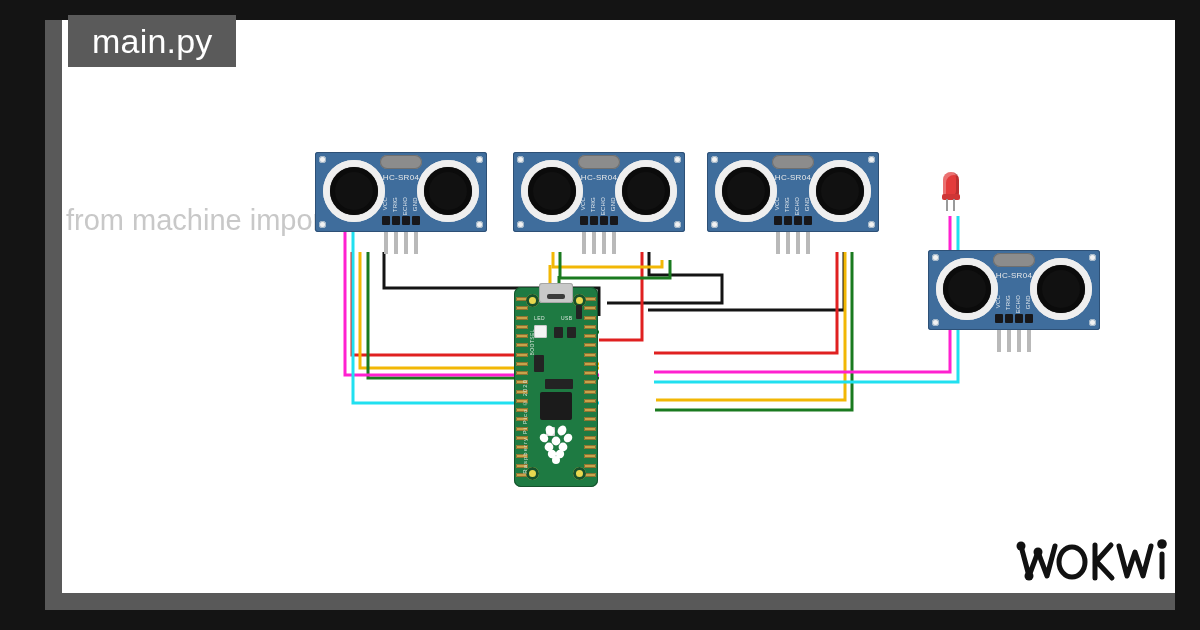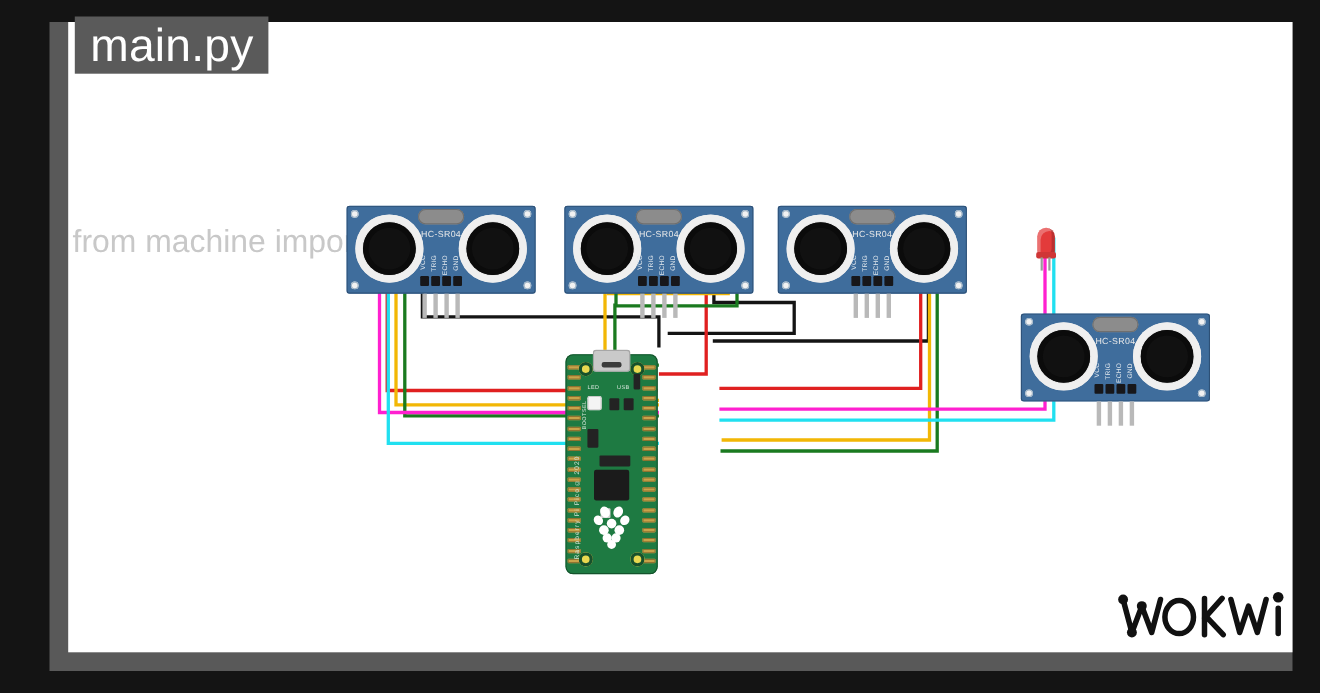--- a/index.html
+++ b/index.html
@@ -16,37 +16,37 @@
   }
   
   #canvas{
     position:absolute;left:62px;top:20px;width:1113px;height:573px;
     background:#ffffff;overflow:hidden;
   }
   
   #filetab{
     position:absolute;left:68px;top:15px;
     background:#5a5a5a;color:#ffffff;
-    font-size:42px;line-height:52px;
-    padding:0 14px;letter-spacing:.2px;
+    font-size:34px;line-height:52px;
+    padding:0 24px;letter-spacing:.2px;
     z-index:40;white-space:nowrap;
   }
   
   #code{
     position:absolute;left:66px;top:100px;width:760px;
     color:#c8c8c8;font-size:29px;line-height:48px;
     white-space:pre;z-index:2;pointer-events:none;
   }
   #code div{height:48px;}
 
   
   #wires{position:absolute;left:0;top:0;width:1113px;height:573px;z-index:5;}
 
   
-  .part{position:absolute;z-index:10;margin-top:35px;}
+  .part{position:absolute;z-index:10;}
 
   
   .hcsr{width:172px;height:80px;}
   .hc-board{
     position:absolute;inset:0;background:#3f6d9c;
     border-radius:3px;
     box-shadow:inset 0 0 0 1px #2d5076;
   }
   .hc-xducer{
     position:absolute;top:8px;width:62px;height:62px;border-radius:50%;

